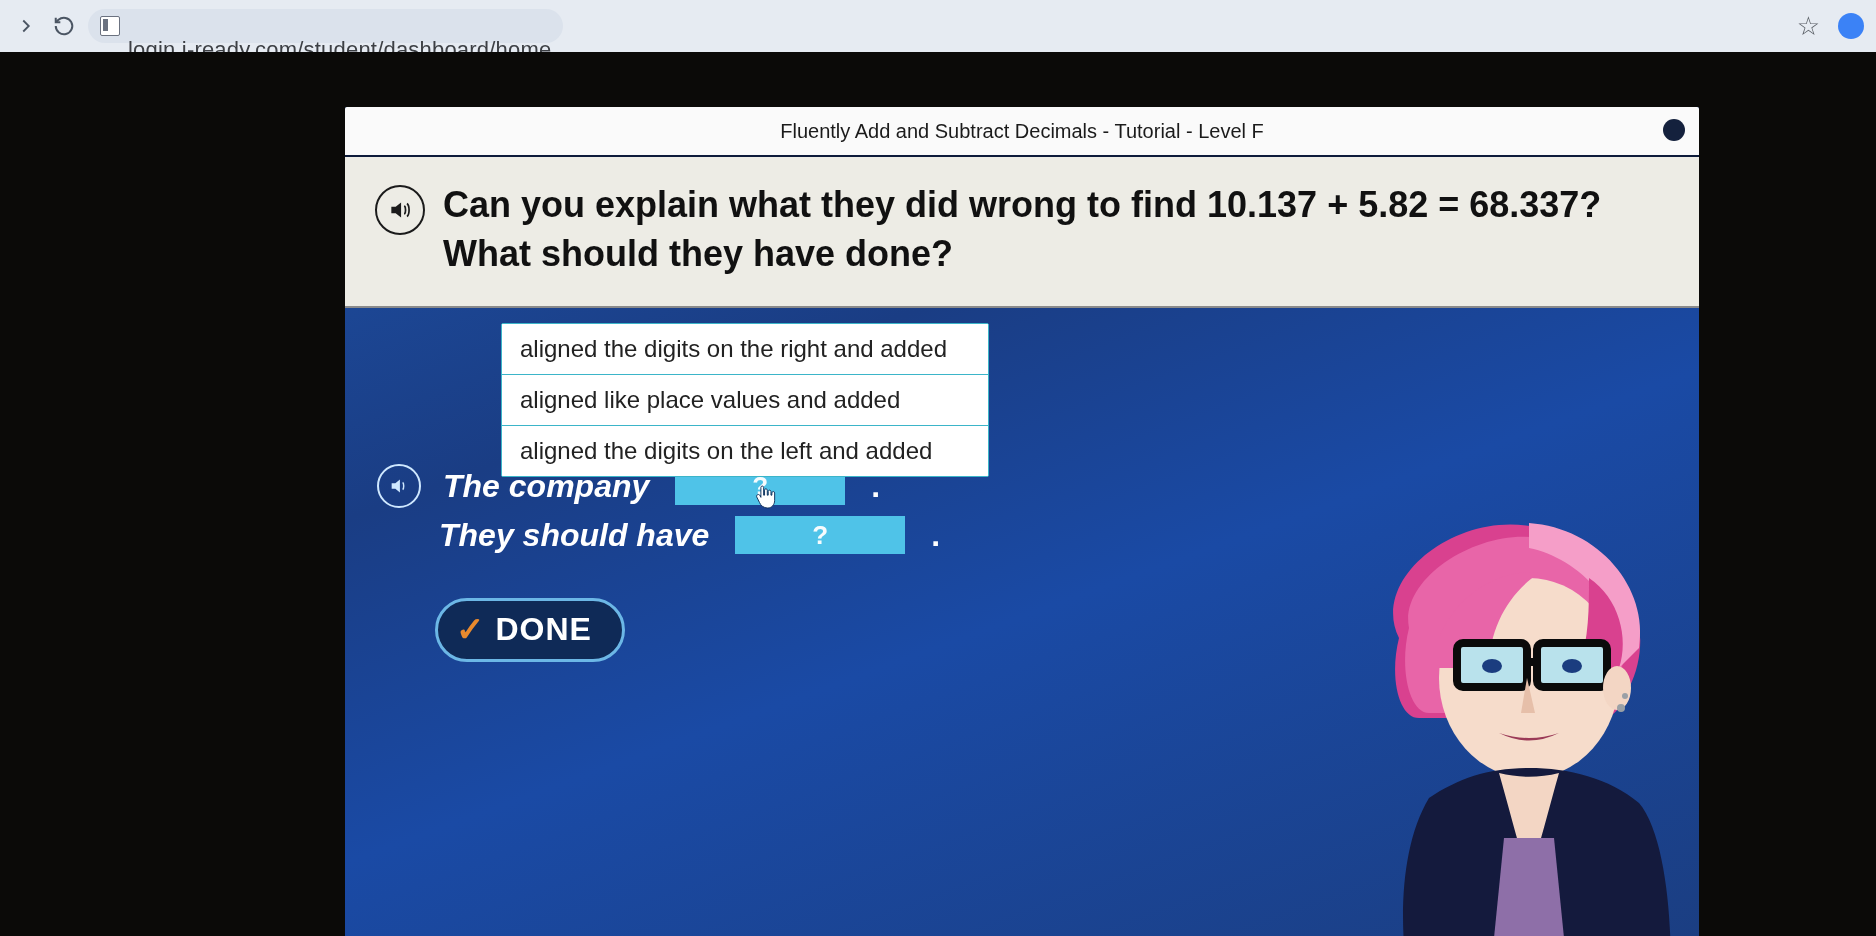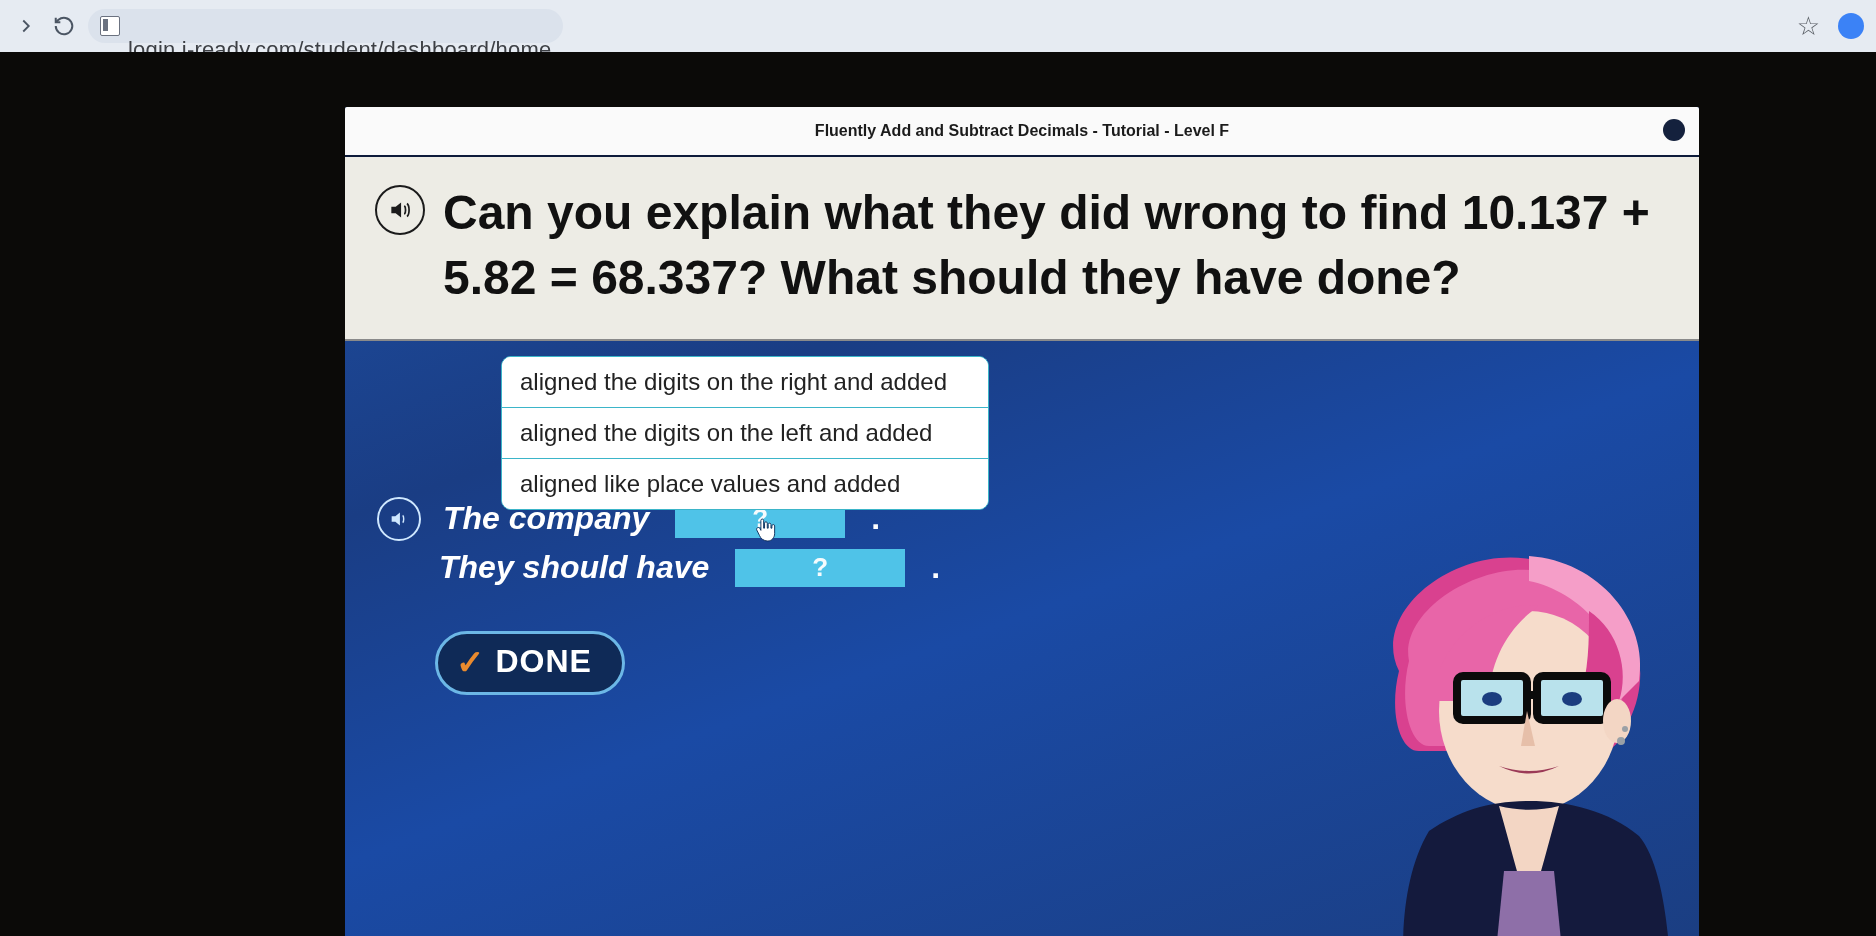--- a/index.html
+++ b/index.html
@@ -12,31 +12,31 @@
   .site-icon:before{content:"";position:absolute;left:2px;top:2px;width:5px;height:12px;background:#6b7280;}
   .url-text{color:#3c3f44;font-size:22px;letter-spacing:.2px;margin-top:48px;}
   .chrome-spacer{flex:1;}
   .star{font-size:26px;color:#5a5f66;}
   .blue-dot{width:26px;height:26px;border-radius:50%;background:#3b82f6;margin-left:8px;}
   
   .letterbox{position:absolute;top:52px;left:0;right:0;bottom:0;background:#0b0a08;}
   
   .app{position:absolute;left:345px;top:55px;width:1354px;height:881px;background:linear-gradient(160deg,#1e4fa3 0%,#1a3d84 30%,#1a4aa5 55%,#1b3d7f 100%);overflow:hidden;border-radius:2px;}
   .app-titlebar{height:48px;background:#fafafa;border-bottom:2px solid #0d1b3a;display:flex;align-items:center;justify-content:center;position:relative;}
-  .app-title{font-weight:700;color:#1b1b1b;font-size:16px;}
+  .app-title{font-weight:400;color:#1b1b1b;font-size:20px;}
   .title-dot{position:absolute;right:14px;top:12px;width:22px;height:22px;border-radius:50%;background:#14213d;}
   
   .question-panel{background:#edece5;padding:24px 40px 28px 30px;display:flex;align-items:flex-start;gap:18px;border-bottom:2px solid #8a8a8a;}
   .speaker-btn{width:46px;height:46px;border:2px solid #1b1b1b;border-radius:50%;display:flex;align-items:center;justify-content:center;flex:0 0 auto;margin-top:4px;background:#edece5;color:#1b1b1b;}
   .speaker-btn svg{width:26px;height:26px;}
-  .question-text{font-size:48px;font-weight:800;color:#111;line-height:1.35;}
+  .question-text{font-size:36px;font-weight:800;color:#111;line-height:1.35;}
   
   .content{position:relative;padding:30px 40px 40px 40px;}
   
-  .dropdown{position:absolute;left:156px;top:15px;width:486px;background:#fff;border:1px solid #3bb5c9;border-radius:10px;overflow:hidden;z-index:2;}
+  .dropdown{position:absolute;left:156px;top:15px;width:486px;background:#fff;border:1px solid #3bb5c9;border-radius:2px;overflow:hidden;z-index:2;}
   .dropdown-item{padding:11px 18px;font-size:24px;color:#222;border-bottom:1px solid #3bb5c9;background:#fff;}
   .dropdown-item:last-child{border-bottom:none;}
   
   .sentences{position:absolute;left:32px;top:156px;}
   .sentence-row{display:flex;align-items:center;gap:22px;margin-bottom:8px;}
   .mini-speaker{width:40px;height:40px;border:2px solid #cfe8ff;border-radius:50%;display:flex;align-items:center;justify-content:center;color:#cfe8ff;background:transparent;flex:0 0 auto;}
   .mini-speaker svg{width:22px;height:22px;}
   .sentence-text{color:#fff;font-size:32px;font-weight:700;font-style:italic;}
   .blank{display:inline-flex;align-items:center;justify-content:center;background:#4fc3e8;min-width:170px;height:38px;color:#fff;font-size:26px;font-weight:700;margin:0 4px;position:relative;}
   .blank .q{opacity:.95;}
@@ -89,22 +89,22 @@
               <path d="M18.5 6c2.5 2 2.5 10 0 12" fill="none" stroke="currentColor" stroke-width="1.6"></path>
             </svg>
         </div>
         <div class="question-text">Can you explain what they did wrong to find 10.137 + 5.82 = 68.337? What should they have done?</div>
       </div>
 
       <div class="content">
 
         <div class="dropdown">
           <div class="dropdown-item">aligned the digits on the right and added</div>
+          <div class="dropdown-item">aligned like place values and added</div>
           <div class="dropdown-item">aligned the digits on the left and added</div>
-          <div class="dropdown-item">aligned like place values and added</div>
         </div>
 
         <div class="sentences">
           <div class="sentence-row">
             <div class="mini-speaker">
               <svg viewBox="0 0 24 24" fill="currentColor">
                   <path d="M4 9v6h4l5 4V5L8 9H4z"></path>
                   <path d="M16 8c1.5 1 1.5 7 0 8" fill="none" stroke="currentColor" stroke-width="1.6"></path>
                 </svg>
             </div>

